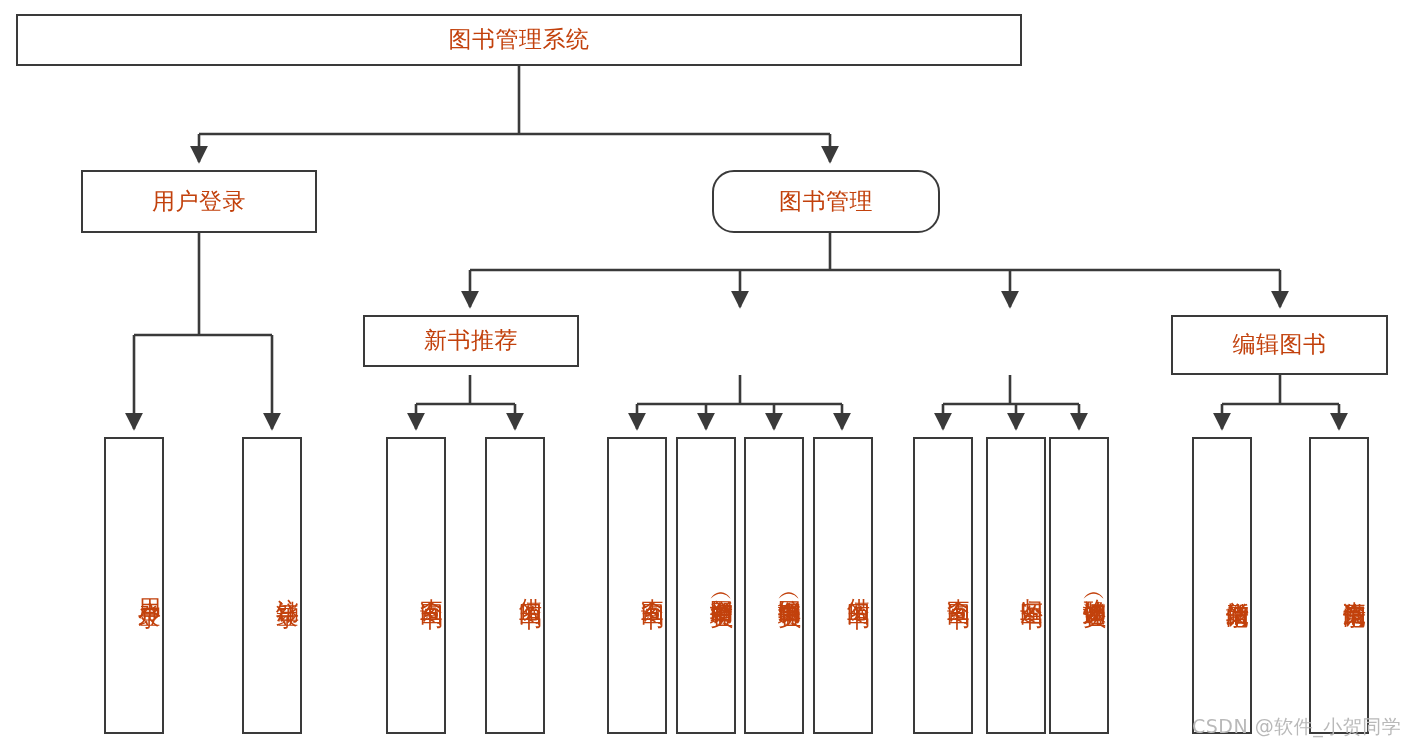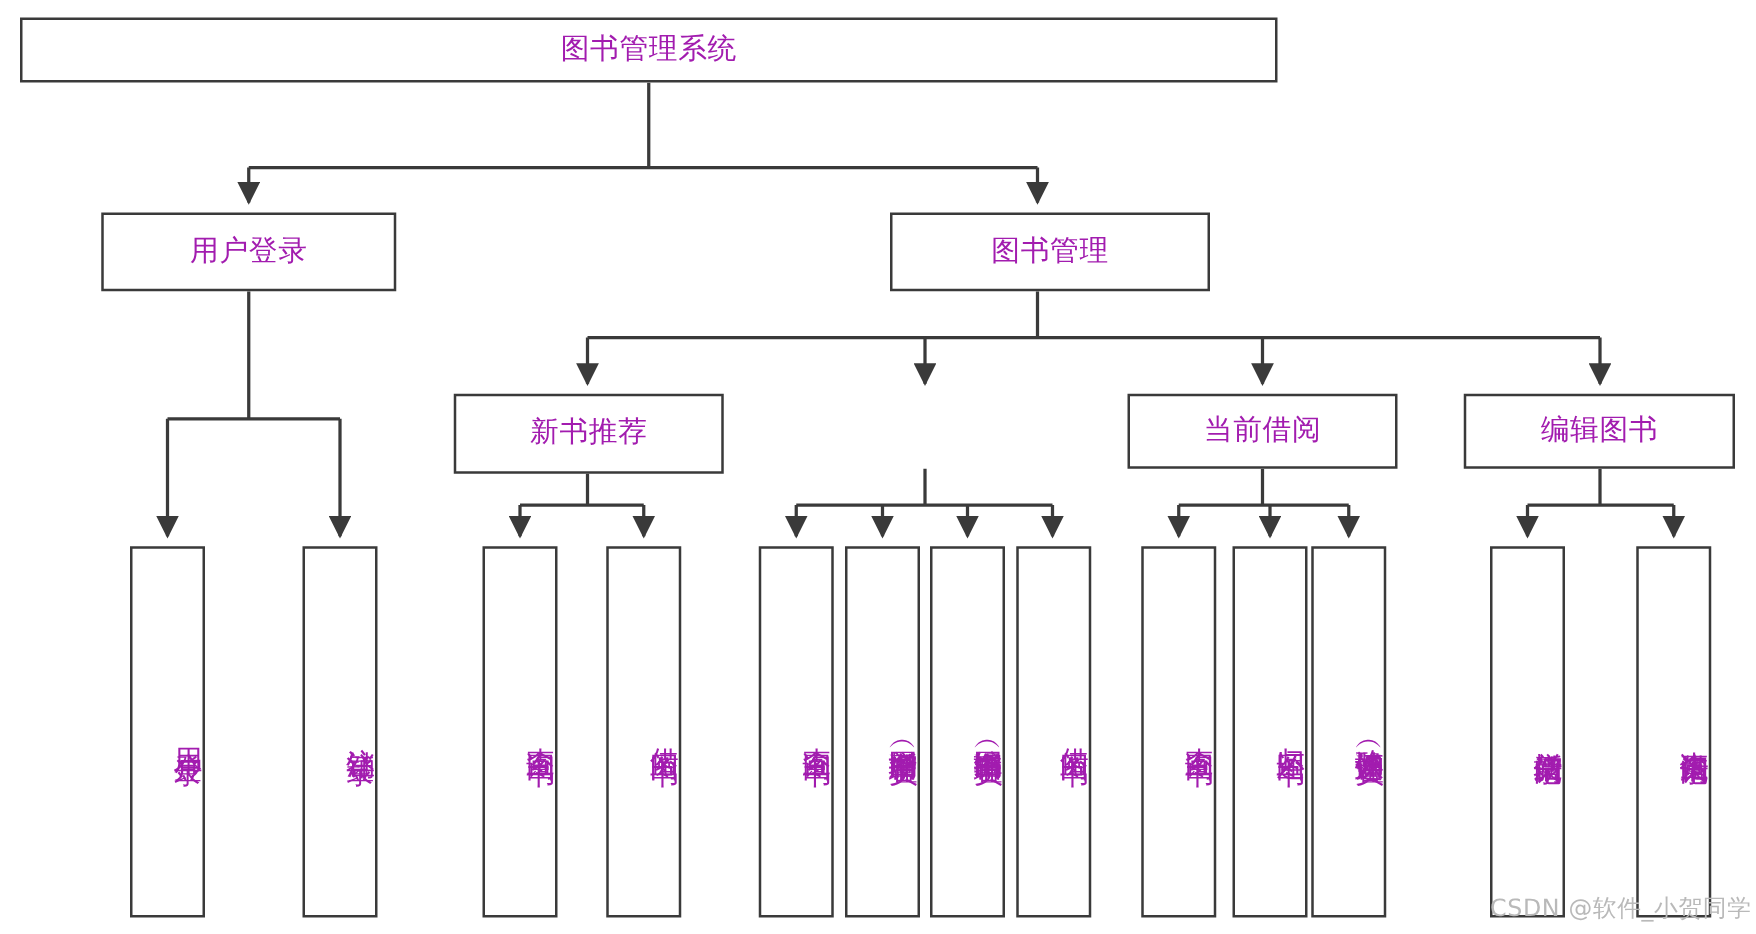--- a/index.html
+++ b/index.html
@@ -23,21 +23,21 @@
     left: 0;
     top: 0;
     width: 1405px;
     height: 747px;
   }
   .node {
     position: absolute;
     box-sizing: border-box;
     border: 2.5px solid #3a3a3a;
     background: #ffffff;
-    color: #a21caf;
+    color: #c2410c;
     display: flex;
     align-items: center;
     justify-content: center;
     text-align: center;
     z-index: 2;
   }
   .node-h {
     font-size: 23px;
     letter-spacing: 0.5px;
     line-height: 1.1;
@@ -123,29 +123,26 @@
     </g>
   </svg>
 
   <div class="node node-h node-root" style="left:16px; top:14px; width:1006px; height:52px;">
     <span>图书管理系统</span>
   </div>
 
   <div class="node node-h" style="left:81px; top:170px; width:236px; height:63px;">
     <span>用户登录</span>
   </div>
-  <div class="node node-h" style="left:712px; top:170px; width:256px; height:63px;">
+  <div class="node node-h" style="left:712px; top:170px; width:228px; height:63px;border-radius:22px;">
     <span>图书管理</span>
   </div>
 
-  <div class="node node-h" style="left:363px; top:315px; width:216px; height:64px;">
+  <div class="node node-h" style="left:363px; top:315px; width:216px; height:52px;">
     <span>新书推荐</span>
-  </div>
-  <div class="node node-h" style="left:902px; top:315px; width:216px; height:60px;">
-    <span>当前借阅</span>
   </div>
   <div class="node node-h" style="left:1171px; top:315px; width:217px; height:60px;">
     <span>编辑图书</span>
   </div>
 
   <div class="node node-v" style="left:104px; top:437px; width:60px; height:297px;">
     <span>用户登录</span>
   </div>
   <div class="node node-v" style="left:242px; top:437px; width:60px; height:297px;">
     <span>注销登录</span>

